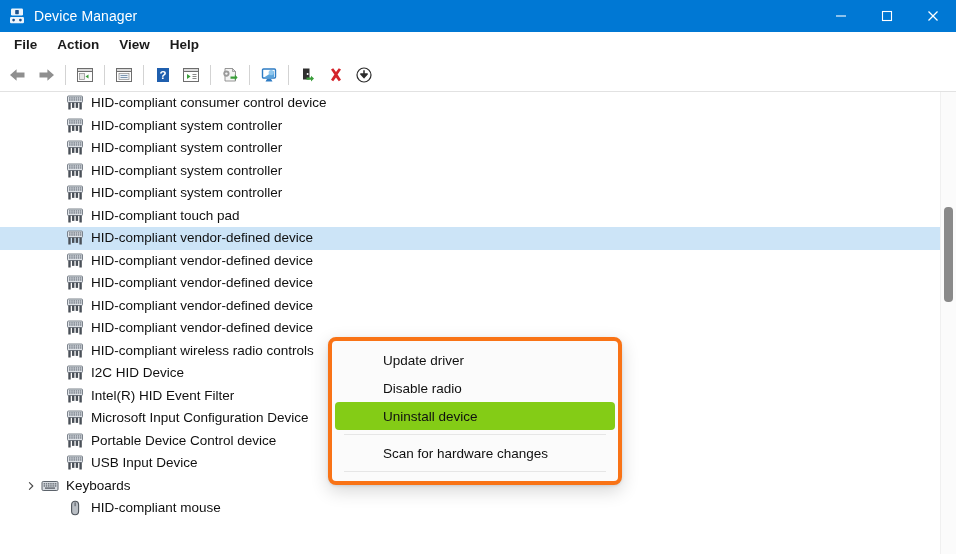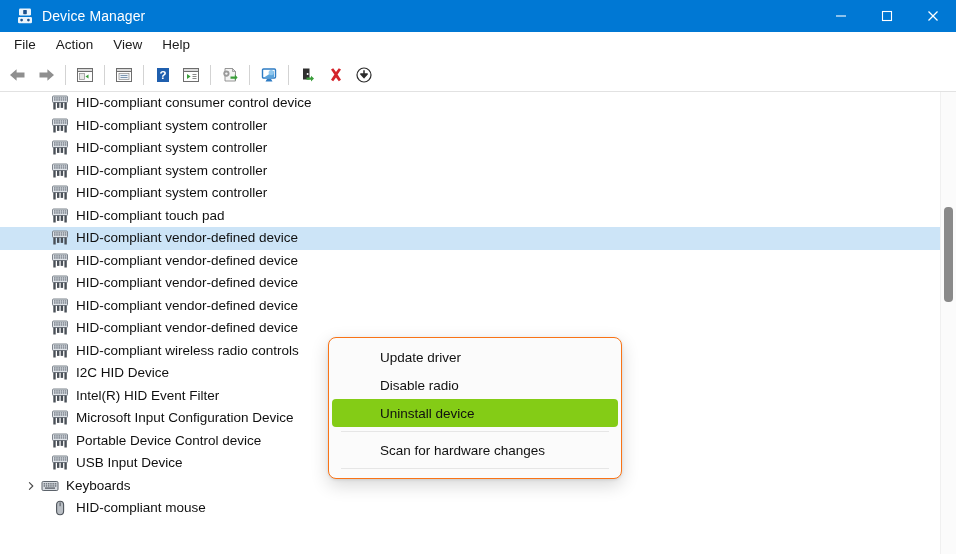--- a/index.html
+++ b/index.html
@@ -15,21 +15,20 @@
     -webkit-font-smoothing: antialiased;
   }
 
   
   .titlebar {
     height: 32px;
     background: #0078d4;
     display: flex;
     align-items: center;
     position: relative;
-    padding-left: 8px;
   }
   .title-icon {
     width: 18px;
     height: 18px;
     margin-left: 8px;
     margin-right: 8px;
     flex: none;
     display: block;
   }
   .title-text {
@@ -53,20 +52,21 @@
   }
   .cap-btn svg { display: block; }
 
   
   .menubar {
     height: 26px;
     background: #ffffff;
     display: flex;
     align-items: center;
     padding-left: 4px;
+    font-weight: bold;
   }
   .menu-item {
     font-size: 13.5px;
     color: #1b1b1b;
     padding: 3px 10px;
     line-height: 16px;
   }
 
   
   .toolbar {
@@ -138,21 +138,21 @@
     margin-right: 6px;
   }
   .row-icon svg { display: block; }
   .row-label {
     font-size: 13.5px;
     color: #101010;
     line-height: 16px;
   }
   
   .lvl1 { padding-left: 22px; }
-  .lvl2 { padding-left: 32px; align-items: center; }
+  .lvl2 { padding-left: 47px; align-items: center; }
 
   
   .scrollbar {
     position: absolute;
     top: 0;
     right: 0;
     width: 16px;
     height: 100%;
     background: #fbfbfb;
     border-left: 1px solid #f0f0f0;
@@ -168,21 +168,21 @@
     border-radius: 4px;
   }
 
   
   .ctx-menu {
     position: absolute;
     left: 328px;
     top: 245px;
     width: 294px;
     background: #fbfbfb;
-    border: 1px solid #f97316;
+    border: 4px solid #f97316;
     border-radius: 8px;
     box-shadow: 0 6px 18px rgba(0,0,0,.16), 0 1px 3px rgba(0,0,0,.10);
     padding: 5px 0;
     box-sizing: border-box;
   }
   .ctx-item {
     height: 28px;
     display: flex;
     align-items: center;
     padding-left: 48px;

